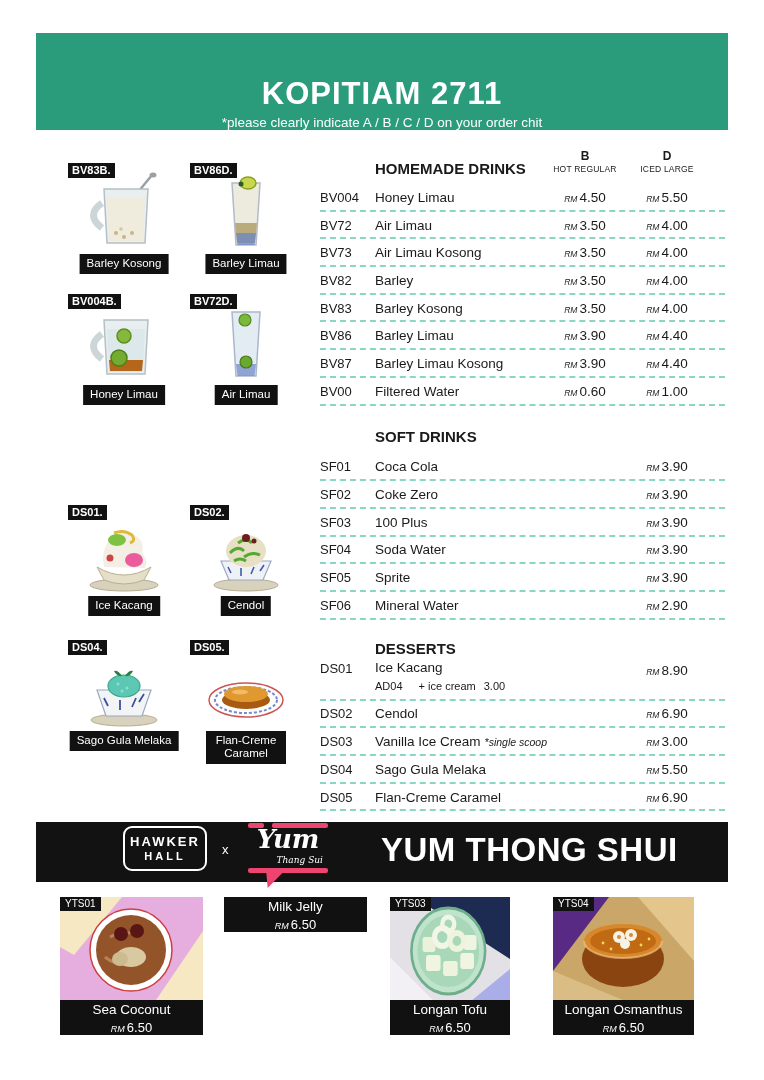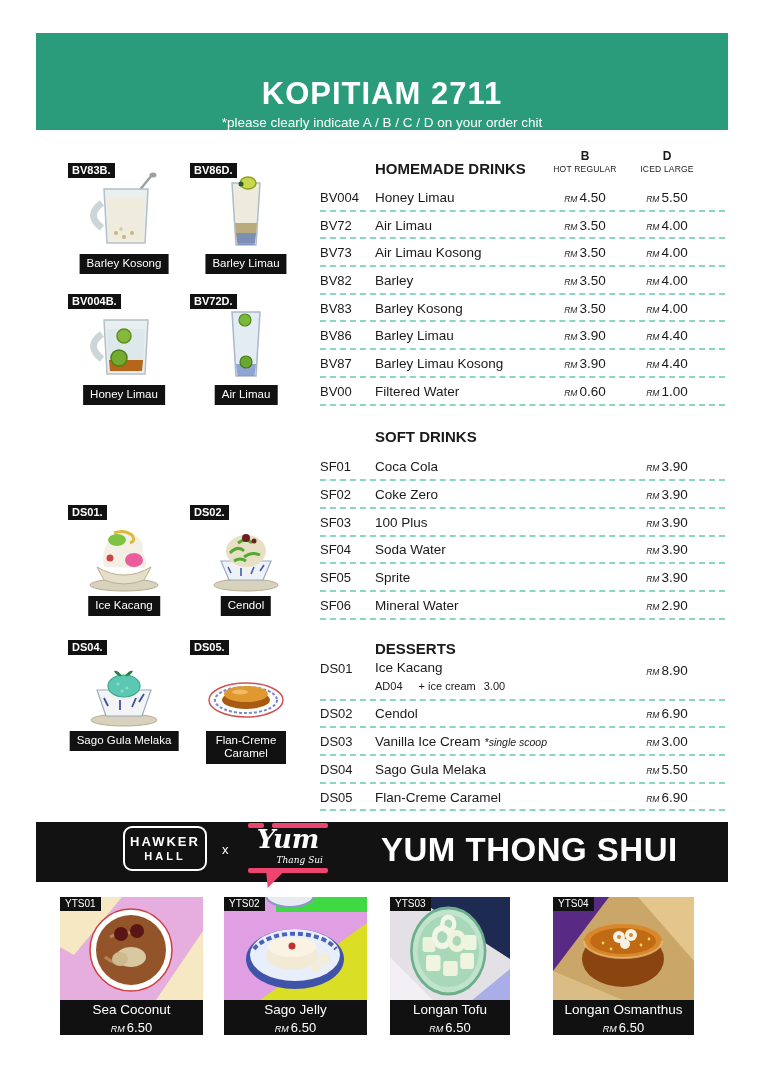--- a/index.html
+++ b/index.html
@@ -393,39 +393,22 @@
         <circle cx="77" cy="34" r="7" fill="#5a1515"></circle>
       </svg>
     </div>
     <div class="card-label">
       <div class="card-name">Sea Coconut</div>
       <div class="card-price"><i class="rm">RM</i><span class="pv">6.50</span></div>
     </div>
   </div>
 
   <div class="card" id="c2">
-    <div class="card-img">
-      <span class="card-tag">YTS02</span>
-      <svg viewBox="0 0 143 103" preserveAspectRatio="none">
-        <rect width="143" height="103" fill="#e09fe3"></rect>
-        <rect x="52" y="0" width="91" height="15" fill="#3fd944"></rect>
-        <polygon points="36,103 143,26 143,103" fill="#dade25"></polygon>
-        <ellipse cx="66" cy="-2" rx="24" ry="12" fill="#e8ecf2" stroke="#8898c8" stroke-width="2"></ellipse>
-        <ellipse cx="71" cy="62" rx="49" ry="30" fill="#3f54a8"></ellipse>
-        <ellipse cx="71" cy="58" rx="45" ry="26" fill="#e9eefb"></ellipse>
-        <path d="M30,52 a45,26 0 0 1 82,0" fill="none" stroke="#4a62b8" stroke-width="4" stroke-dasharray="5 3"></path>
-        <ellipse cx="68" cy="58" rx="26" ry="15" fill="#f3ead6"></ellipse>
-        <ellipse cx="68" cy="50" rx="24" ry="10" fill="#faf3e3"></ellipse>
-        <circle cx="68" cy="49" r="3.5" fill="#c23030"></circle>
-        <circle cx="100" cy="62" r="6" fill="#f3ecd8"></circle>
-        <circle cx="92" cy="70" r="5" fill="#f3ecd8"></circle>
-      </svg>
-    </div>
     <div class="card-label">
-      <div class="card-name">Sago Jelly</div>
+      <div class="card-name">Milk Jelly</div>
       <div class="card-price"><i class="rm">RM</i><span class="pv">6.50</span></div>
     </div>
   </div>
 
   <div class="card" id="c3">
     <div class="card-img">
       <span class="card-tag">YTS03</span>
       <svg viewBox="0 0 140 103" preserveAspectRatio="none">
         <rect width="140" height="103" fill="#e3e0e6"></rect>
         <polygon points="28,0 140,0 140,62" fill="#1d2a52"></polygon>

